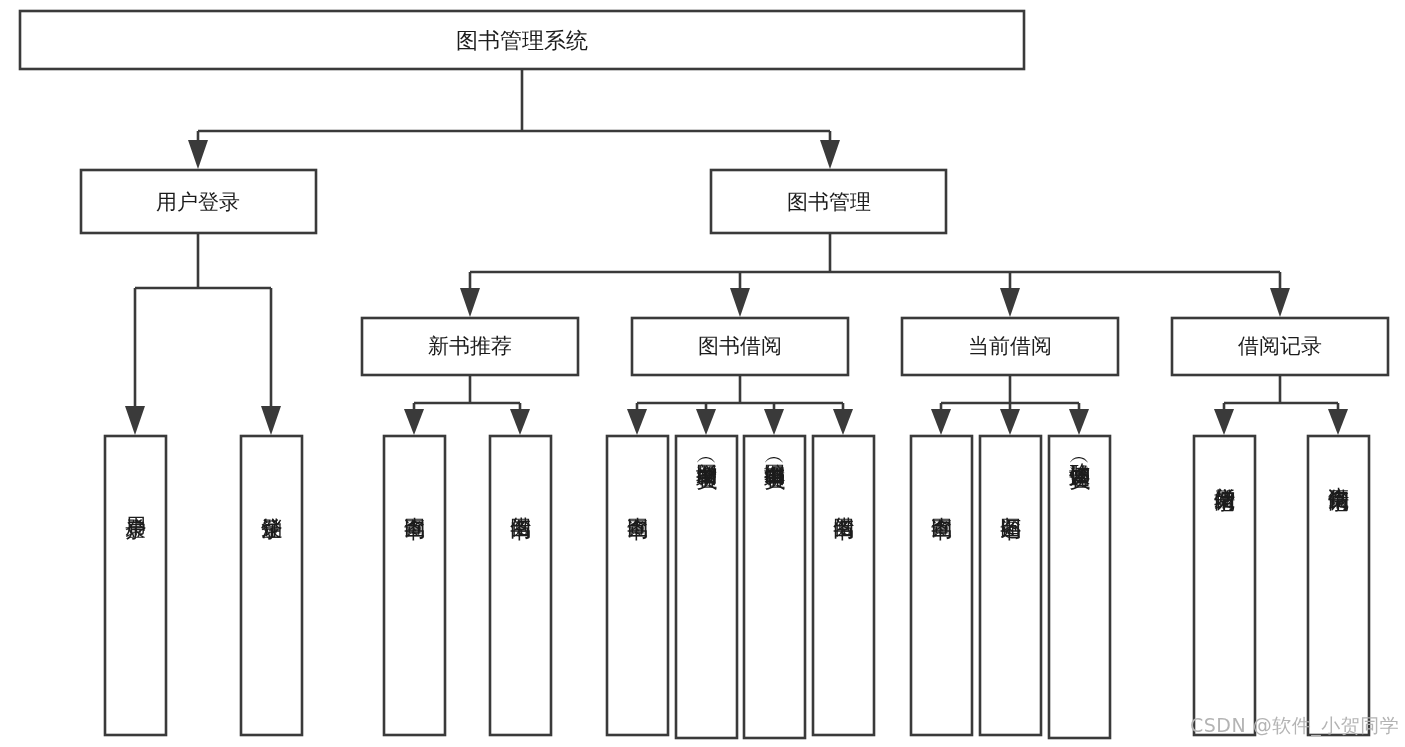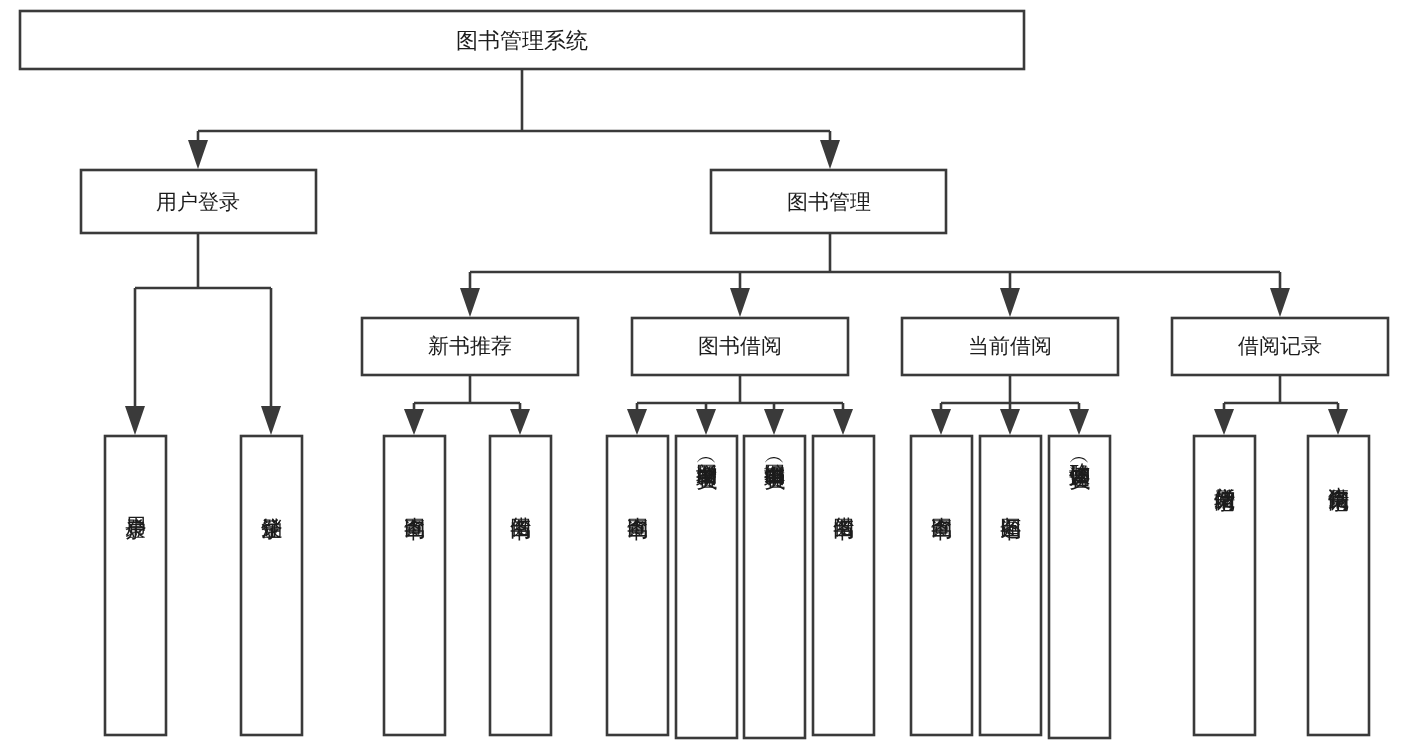--- a/index.html
+++ b/index.html
@@ -250,14 +250,15 @@
     <span class="leaf-label">确认归还（管理员）</span>
   </div>
 
   <div class="leaf-label-wrap" style="left:1194px; top:470px; width:61px; height:265px;">
     <span class="leaf-label">新增借阅记录</span>
   </div>
   <div class="leaf-label-wrap" style="left:1308px; top:470px; width:61px; height:265px;">
     <span class="leaf-label">查询借阅记录</span>
   </div>
 
+  <div class="watermark" style="left:1190px; top:713px;">CSDN @软件_小贺同学</div>
 
 </div>
 
 </body></html>

